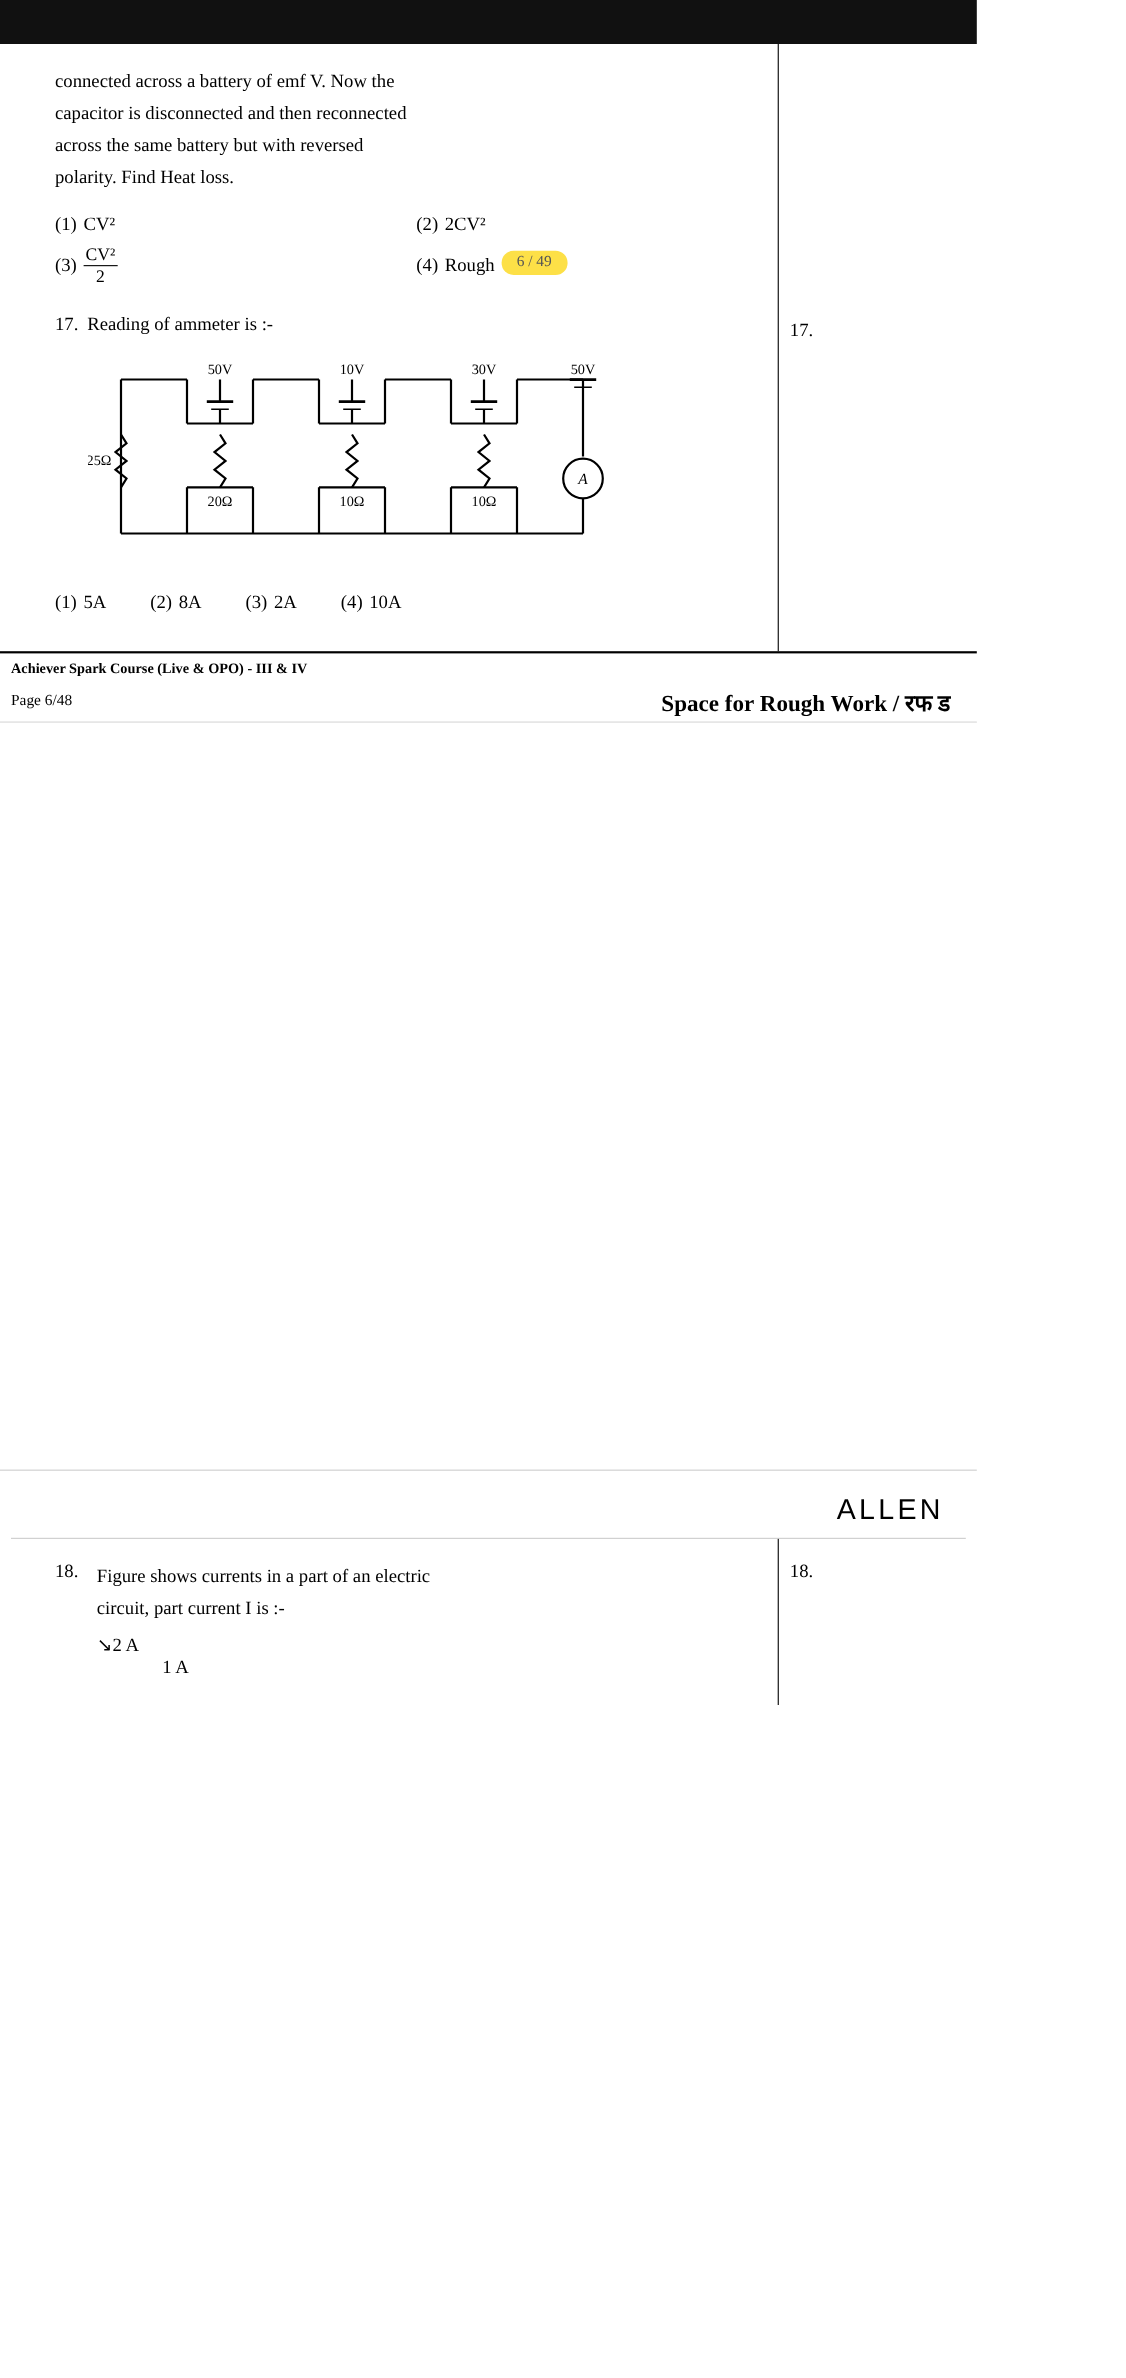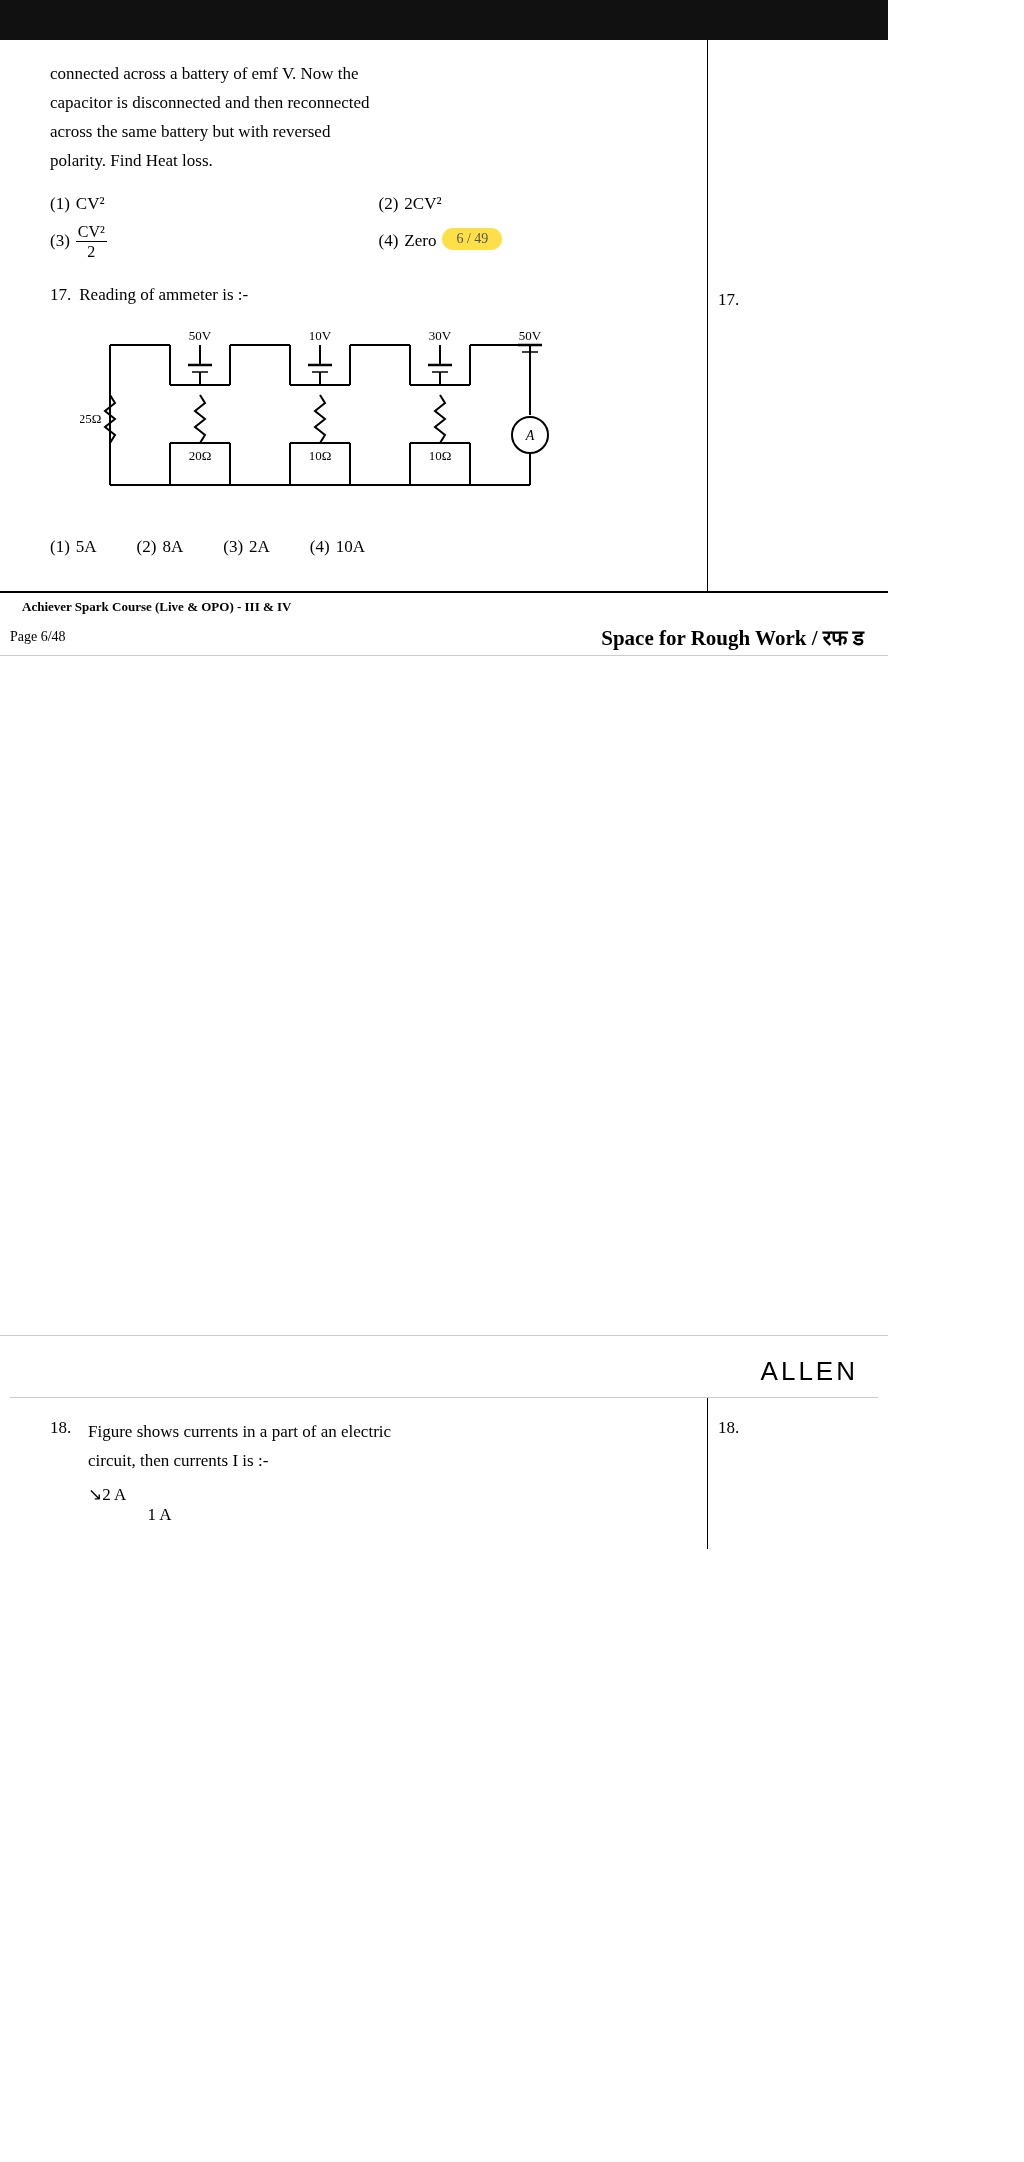--- a/index.html
+++ b/index.html
@@ -123,21 +123,21 @@
       display: flex;
       gap: 40px;
       font-size: 17px;
       margin-top: 8px;
       margin-left: 0;
     }
 
     
     .footer-bar {
       border-top: 2px solid #000;
-      padding: 6px 10px 4px 22px;
+      padding: 6px 10px 4px 10px;
       font-size: 13px;
       font-weight: bold;
       background: #fff;
     }
 
     .footer-bottom {
       display: flex;
       justify-content: space-between;
       align-items: center;
       padding: 4px 24px 4px 10px;
@@ -218,21 +218,21 @@
           </div>
           <div class="option">
             <span>(3)</span>
             <span class="fraction">
               <span class="numerator">CV²</span>
               <span class="denominator">2</span>
             </span>
           </div>
           <div class="option">
             <span>(4)</span>
-            <span>Zero</span>
+            <span>Rough</span>
             <span class="page-badge">6 / 49</span>
           </div>
         </div>
       </div>
 
       <div class="q-block">
         <div class="clearfix">
           <span class="q-num">17.</span>
           <span class="q-title">Reading of ammeter is :-</span>
         </div>
@@ -357,21 +357,21 @@
 
   <div style="border-top: 1.5px solid #ccc; margin: 0 10px;"></div>
 
   <div class="content-area">
     <div class="q18-section" style="flex:1; border-right: 1.5px solid #000;">
       <div class="q-block">
         <div style="display:flex; gap: 8px; align-items: flex-start; margin-top: 10px;">
           <span style="font-size:17px; min-width: 30px;">18.</span>
           <div>
             <p class="q18-title">Figure shows currents in a part of an electric</p>
-            <p class="q18-title">circuit, then currents I is :-</p>
+            <p class="q18-title">circuit, part current I is :-</p>
             <p style="font-size:17px; margin-top: 8px;">↘2 A</p>
             <p style="font-size:17px;">&nbsp;&nbsp;&nbsp;&nbsp;&nbsp;&nbsp;&nbsp;&nbsp;&nbsp;&nbsp;&nbsp;&nbsp;&nbsp;&nbsp;1 A</p>
           </div>
         </div>
       </div>
     </div>
     <div style="width:180px; padding: 20px 10px;">
       <span style="font-size:17px;">18.</span>
     </div>
   </div>

